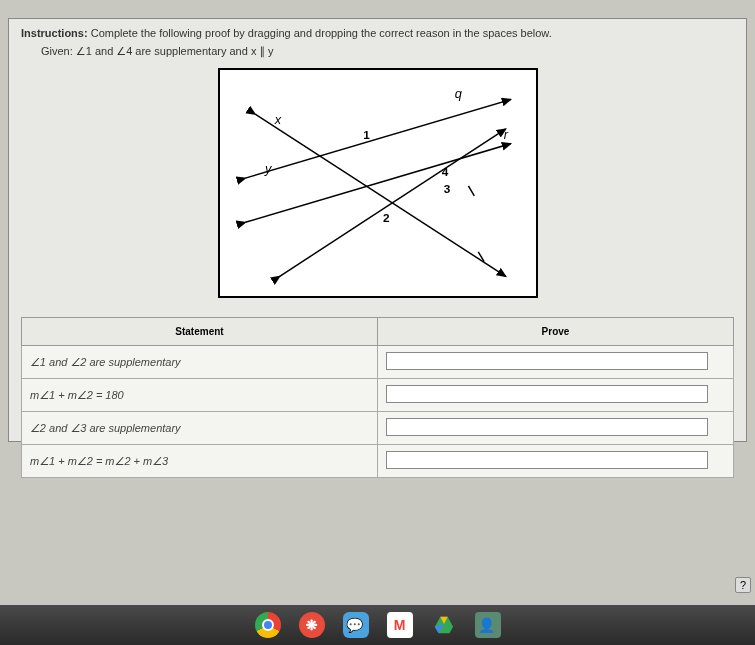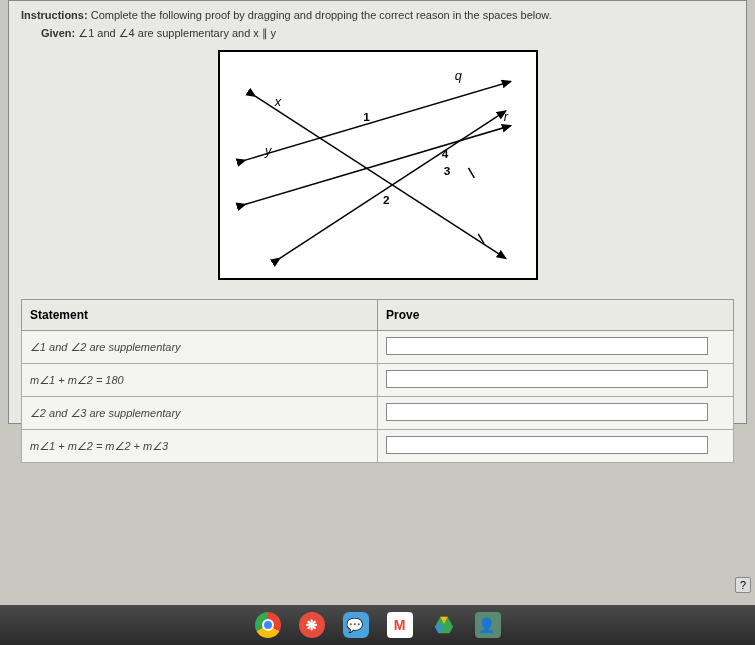--- a/index.html
+++ b/index.html
@@ -7,51 +7,51 @@
     width: 755px;
     height: 645px;
     background: #c8c8c0;
     font-family: Arial, sans-serif;
     font-size: 12px;
     overflow: hidden;
     position: relative;
   }
   .page {
     background: #e8e8e4;
-    margin: 0 8px;
+    margin: 18px 8px;
     padding: 8px 12px 0 12px;
     height: 424px;
     border: 1px solid #888;
   }
   .instructions { font-size: 11px; color: #333; margin-bottom: 6px; }
   .instructions b { font-weight: bold; }
   .given, .prove { font-size: 11px; color: #333; margin-left: 20px; margin-bottom: 4px; }
-  .given b, .prove b { font-weight: bold; }
+  .given b, .prove b { font-weight: normal; }
   .diagram-wrap { text-align: center; margin: 10px 0 18px 0; }
   .diagram {
     display: inline-block;
     background: #fff;
     border: 2px solid #000;
     width: 320px;
     height: 230px;
     position: relative;
   }
   .diagram svg { width: 100%; height: 100%; }
   .proof-table {
     width: 100%;
     border-collapse: collapse;
     background: #f4f4f0;
   }
   .proof-table th {
     background: #eaeae4;
     border: 1px solid #999;
     padding: 8px;
     font-weight: bold;
-    font-size: 12px;
-    text-align: left;
+    font-size: 10px;
+    text-align: center;
     width: 50%;
   }
   .proof-table td {
     border: 1px solid #aaa;
     padding: 6px 8px;
     font-size: 11px;
     color: #444;
     vertical-align: middle;
     height: 28px;
     font-style: italic;

